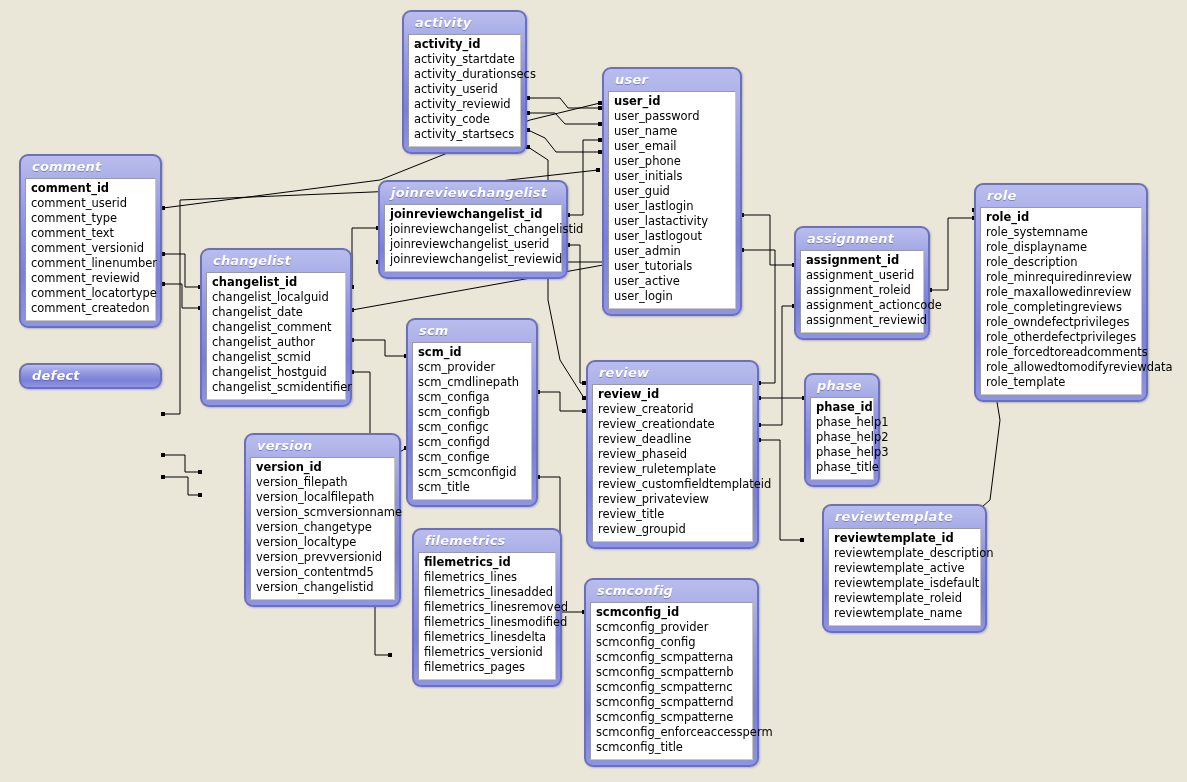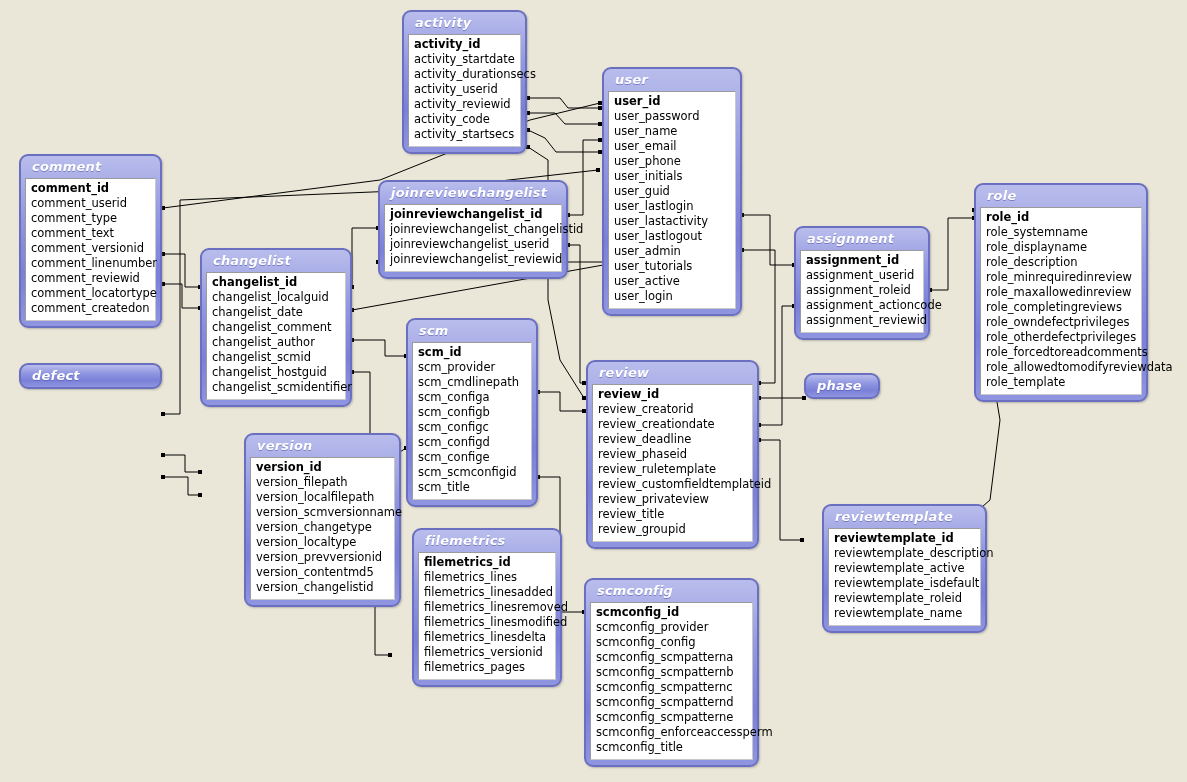--- a/index.html
+++ b/index.html
@@ -275,20 +275,27 @@
           <div class="field">review_phaseid</div>
           <div class="field">review_ruletemplate</div>
           <div class="field">review_customfieldtemplateid</div>
           <div class="field">review_privateview</div>
           <div class="field">review_title</div>
           <div class="field">review_groupid</div>
         </div>
       </div>
       <div class="entity" style="left: 804px; top: 373px; width: 76px;">
         <div class="entity-title">phase</div>
+        <div class="entity-body">
+          <div class="field pk">phase_id</div>
+          <div class="field">phase_help1</div>
+          <div class="field">phase_help2</div>
+          <div class="field">phase_help3</div>
+          <div class="field">phase_title</div>
+        </div>
       </div>
       <div class="entity" style="left: 200px; top: 433px; width: 157px; margin-left: 44px;">
         <div class="entity-title">version</div>
         <div class="entity-body">
           <div class="field pk">version_id</div>
           <div class="field">version_filepath</div>
           <div class="field">version_localfilepath</div>
           <div class="field">version_scmversionname</div>
           <div class="field">version_changetype</div>
           <div class="field">version_localtype</div>

